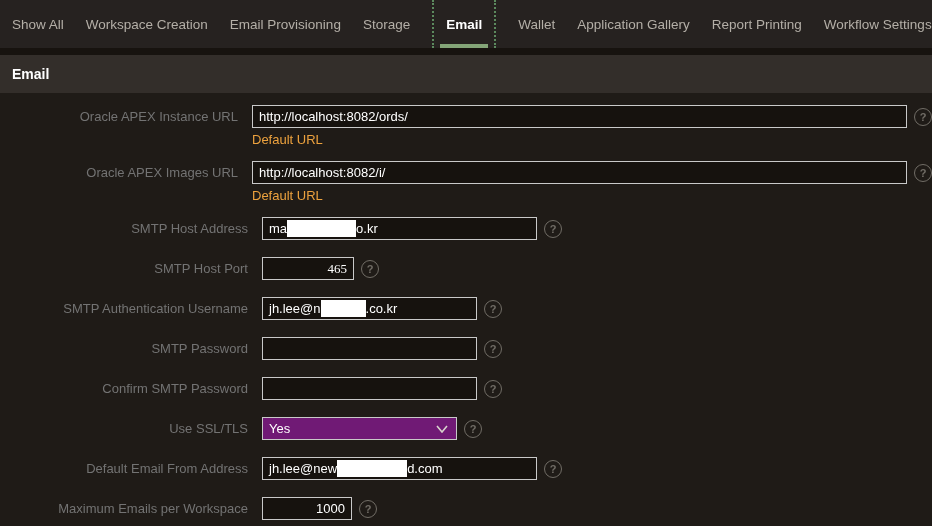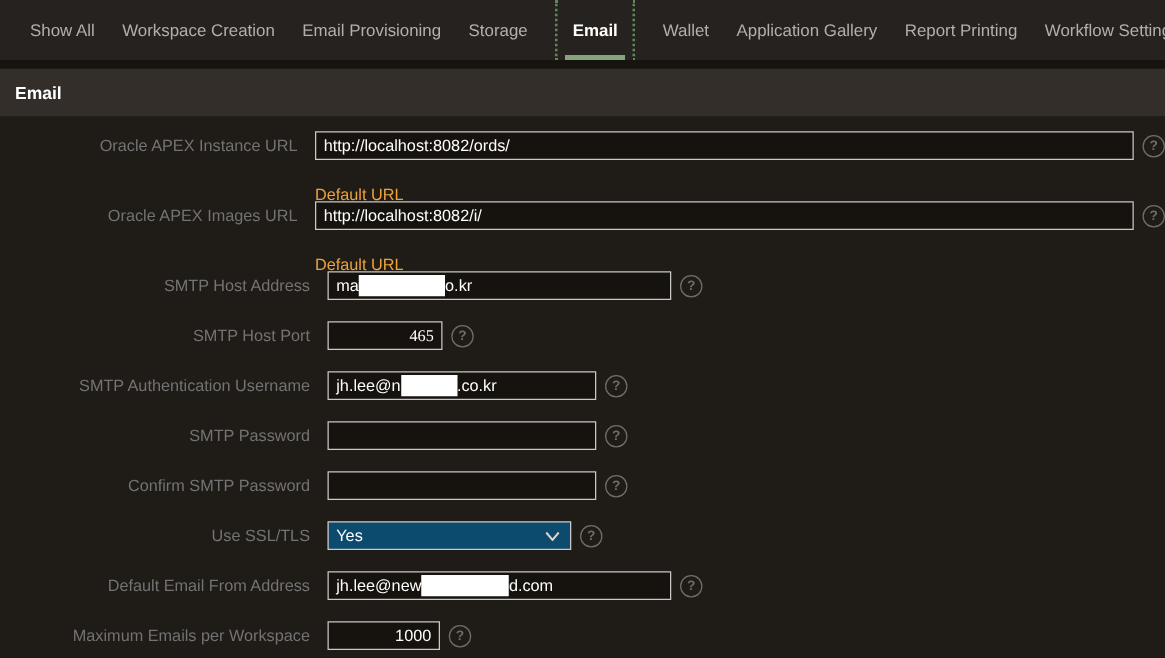--- a/index.html
+++ b/index.html
@@ -8,21 +8,21 @@
     font-family:"Liberation Sans", sans-serif;
     background:#1f1b17;
     overflow:hidden;
     position:relative;
   }
   
   .tabbar {
     position:absolute; top:0; left:0; width:932px; height:48px;
     background:#262220;
     display:flex; align-items:stretch;
-    padding-left:24px; gap:22px;
+    padding-left:12px; gap:22px;
     overflow:hidden;
     white-space:nowrap;
   }
   .tab {
     display:flex; align-items:center;
     color:#b4afa7; font-size:13.5px;
     cursor:pointer; position:relative;
   }
   .tab.active {
     color:#ffffff; font-weight:bold;
@@ -60,25 +60,25 @@
     padding:0 6px; outline:none;
   }
   div.tb { display:inline-flex; align-items:center; white-space:pre; }
   .num { text-align:right; }
   .w635{width:655px;} .w275{width:275px;} .w215{width:215px;}
   .w195{width:195px;} .w95{width:92px;font-family:Liberation Serif, serif;}  .w90{width:90px;}
   .redact { display:inline-block; background:#ffffff; height:17px; vertical-align:middle; }
   .r69{width:69px;} .r45{width:45px;} .r70{width:70px;}
   .ctl { display:flex; flex-direction:column; }
   .deflink {
-    margin-top:20px; color:#eda23e; font-size:13px;
+    margin-top:4px; color:#eda23e; font-size:13px;
     text-decoration:none; cursor:pointer; width:max-content;
   }
   .selectbox {
-    height:23px; background:#0c4a6e; border:1px solid #c9c9c9;
+    height:23px; background:#701a75; border:1px solid #c9c9c9;
     color:#fff; font-size:13px; padding:0 8px 0 6px;
     display:inline-flex; align-items:center; justify-content:space-between;
     cursor:pointer;
   }
   .chev { width:12px; height:8px; margin-left:8px; flex:0 0 auto; }
   .help {
     width:18px; height:18px; margin-left:7px; margin-top:3px;
     border:1.5px solid #716d66; border-radius:50%;
     color:#716d66; font-size:11px; font-weight:bold;
     display:inline-flex; align-items:center; justify-content:center;

